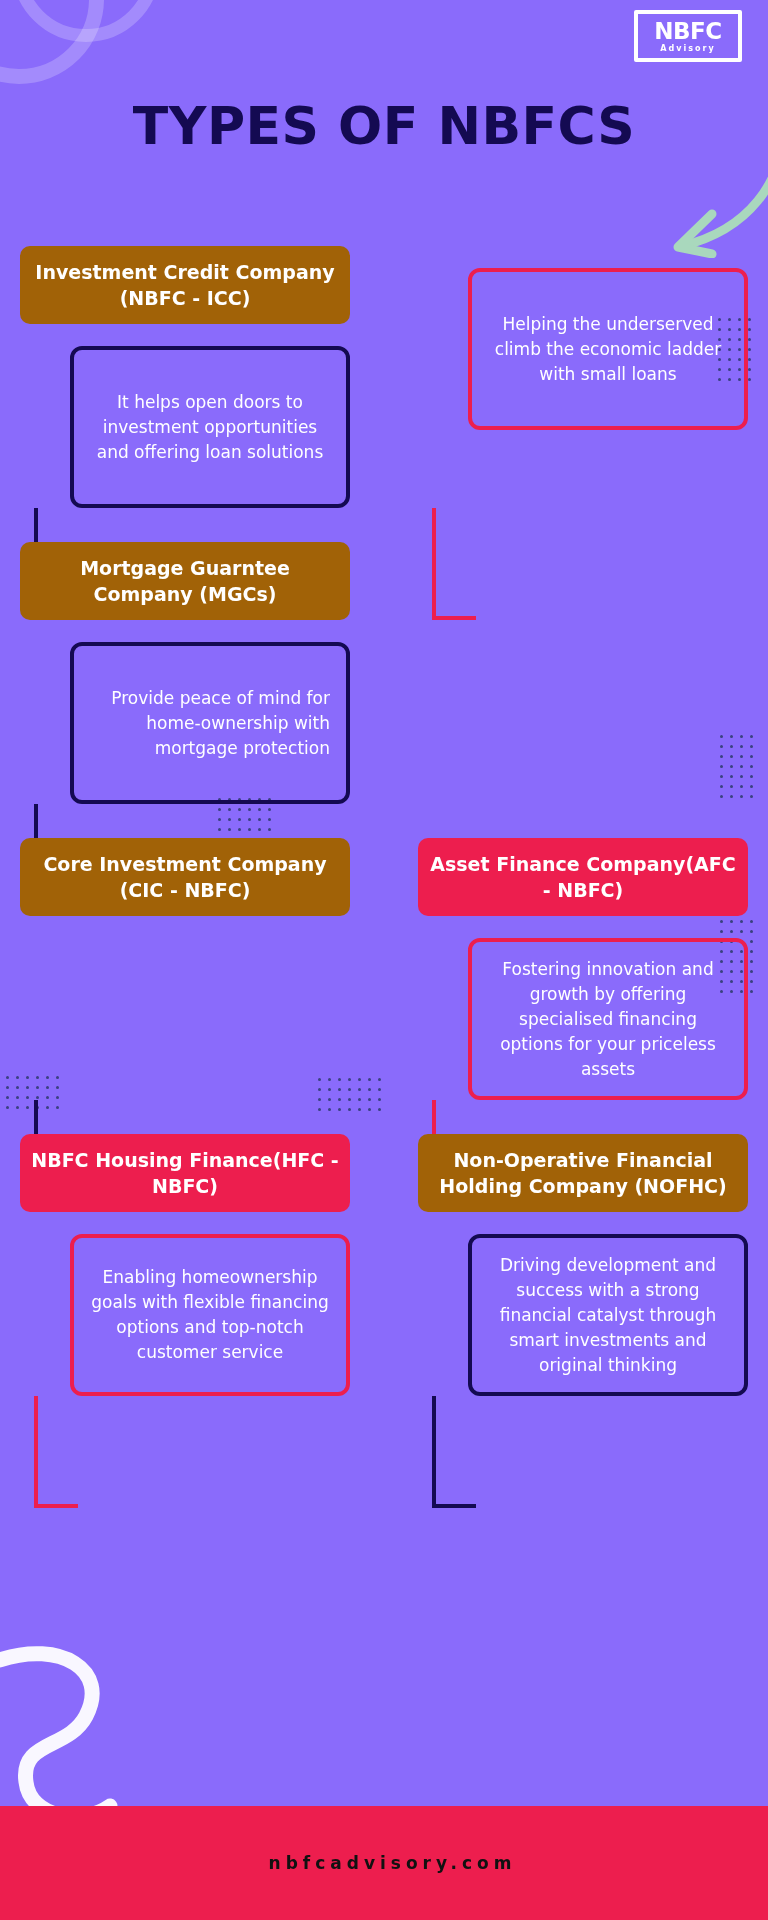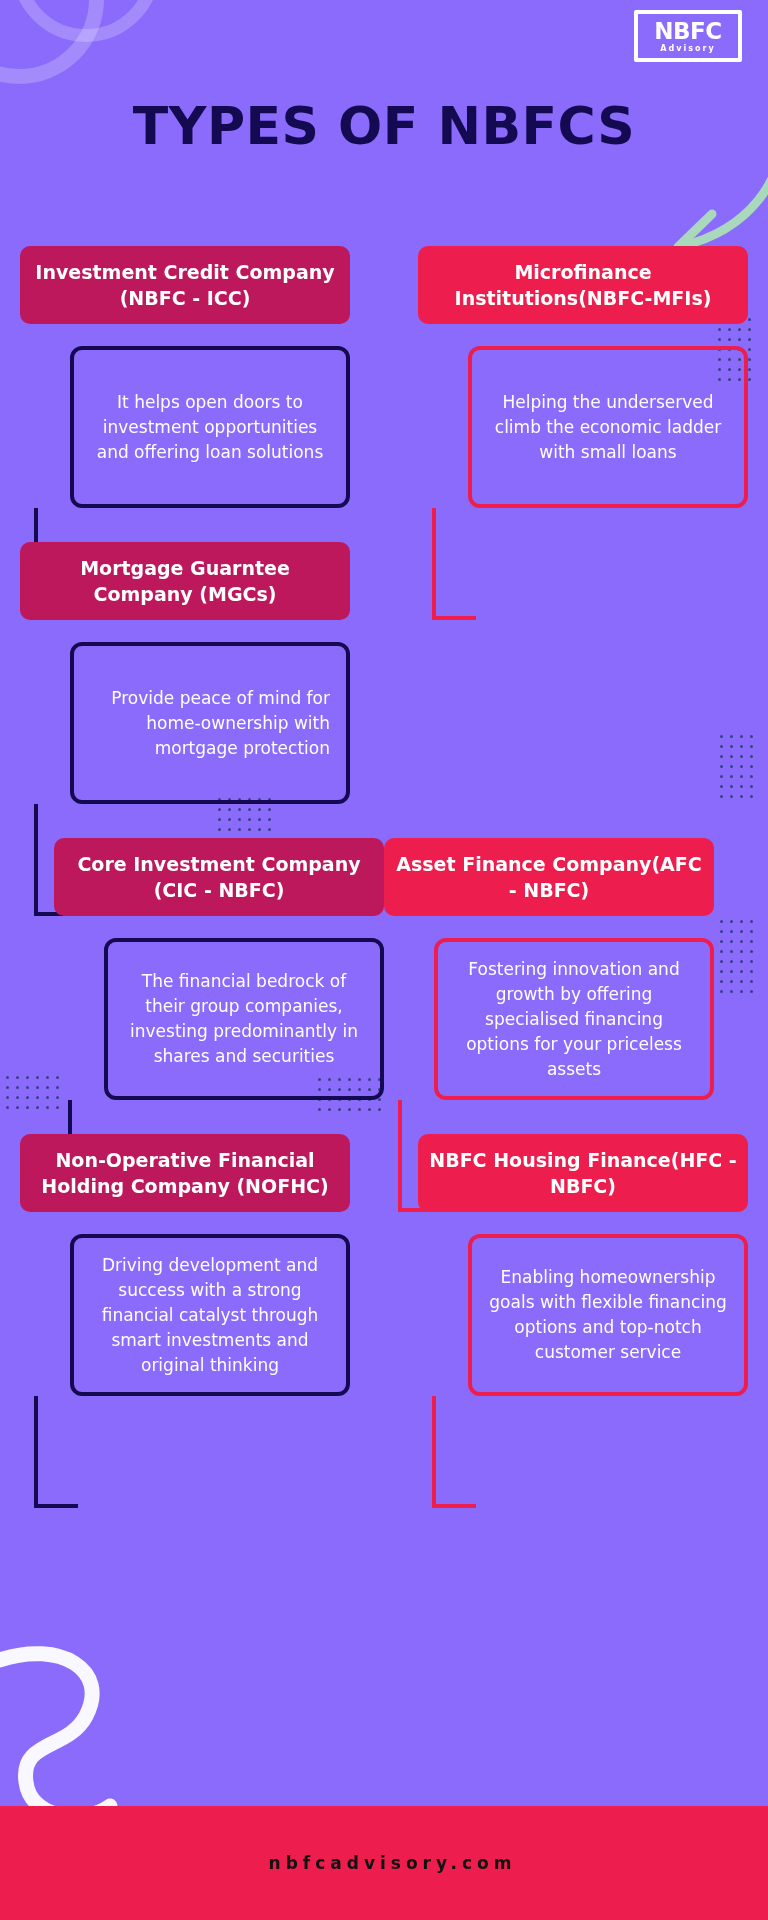--- a/index.html
+++ b/index.html
@@ -60,21 +60,21 @@
          padding:0 20px; }
 
   .pair { position:relative; width:330px; }
 
   .head-card {
     position:relative; z-index:3;
     border-radius:10px; padding:13px 10px;
     text-align:center; color:#ffffff;
     font-size:19px; font-weight:bold; line-height:26px;
   }
-  .pair.navy .head-card { background:#be185d; }
+  .pair.navy .head-card { background:#a16207; }
   .pair.red  .head-card { background:#ed1e4e; }
 
   .body-card {
     position:relative; z-index:2;
     margin-left:50px; margin-top:22px;
     border-radius:12px; background:transparent;
     padding:10px 16px; min-height:150px;
     display:flex; align-items:center; justify-content:center;
     text-align:center; color:#ffffff;
     font-size:17px; line-height:25px;
@@ -344,75 +344,73 @@
   <div class="row" style="margin-bottom:34px;">
     <div class="pair navy">
       <div class="head-card">Investment Credit Company (NBFC - ICC)</div>
       <div class="elbow">
         <div class="v" style="height:112px;"></div>
           <div class="h" style="top:108px;"></div>
       </div>
       <div class="body-card" style="min-height:162px;">It helps open doors to investment opportunities and offering loan solutions</div>
     </div>
     <div class="pair red">
-      <div class="head-card">Microfinance Institutions(NBFC-MFIs)</div>
       <div class="elbow">
         <div class="v" style="height:112px;"></div>
           <div class="h" style="top:108px;"></div>
       </div>
       <div class="body-card" style="min-height:162px;">Helping the underserved climb the economic ladder with small loans</div>
     </div>
   </div>
 
   <div class="row" style="margin-bottom:34px;">
     <div class="pair navy">
       <div class="head-card">Mortgage Guarntee Company (MGCs)</div>
       <div class="elbow">
         <div class="v" style="height:112px;"></div>
           <div class="h" style="top:108px;"></div>
       </div>
       <div class="body-card" style="min-height:162px;text-align:right;">Provide peace of mind for home-ownership with mortgage protection</div>
     </div>
   </div>
 
-  <div class="row" style="margin-bottom:34px;justify-content:center;">
+  <div class="row" style="margin-bottom:34px;">
     <div class="pair navy">
       <div class="head-card">Core Investment Company (CIC - NBFC)</div>
       <div class="elbow">
         <div class="v" style="height:112px;"></div>
           <div class="h" style="top:108px;"></div>
       </div>
-      <div class="body-card" style="min-height:162px;">The financial bedrock of their group companies, investing predominantly in shares and securities</div>
     </div>
     <div class="pair red">
       <div class="head-card">Asset Finance Company(AFC - NBFC)</div>
       <div class="elbow">
         <div class="v" style="height:112px;"></div>
           <div class="h" style="top:108px;"></div>
       </div>
       <div class="body-card" style="min-height:162px;">Fostering innovation and growth by offering specialised financing options for your priceless assets</div>
     </div>
   </div>
 
   <div class="row">
+    <div class="pair red">
+      <div class="head-card">NBFC Housing Finance(HFC - NBFC)</div>
+      <div class="elbow">
+        <div class="v" style="height:112px;"></div>
+          <div class="h" style="top:108px;"></div>
+      </div>
+      <div class="body-card" style="min-height:162px;">Enabling homeownership goals with flexible financing options and top-notch customer service</div>
+    </div>
     <div class="pair navy">
       <div class="head-card">Non-Operative Financial Holding Company (NOFHC)</div>
       <div class="elbow">
         <div class="v" style="height:112px;"></div>
           <div class="h" style="top:108px;"></div>
       </div>
       <div class="body-card" style="min-height:162px;">Driving development and success with a strong financial catalyst through smart investments and original thinking</div>
-    </div>
-    <div class="pair red">
-      <div class="head-card">NBFC Housing Finance(HFC - NBFC)</div>
-      <div class="elbow">
-        <div class="v" style="height:112px;"></div>
-          <div class="h" style="top:108px;"></div>
-      </div>
-      <div class="body-card" style="min-height:162px;">Enabling homeownership goals with flexible financing options and top-notch customer service</div>
     </div>
   </div>
 
 </div>
 
 <div id="footer">
   <span id="footer-url">nbfcadvisory.com</span>
 </div>
 
 </body></html>

